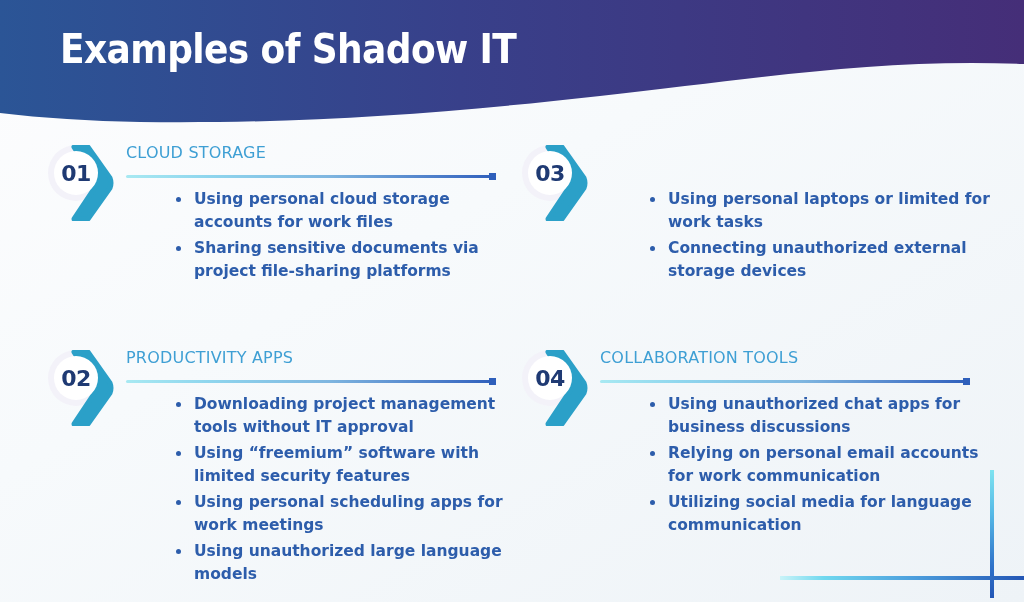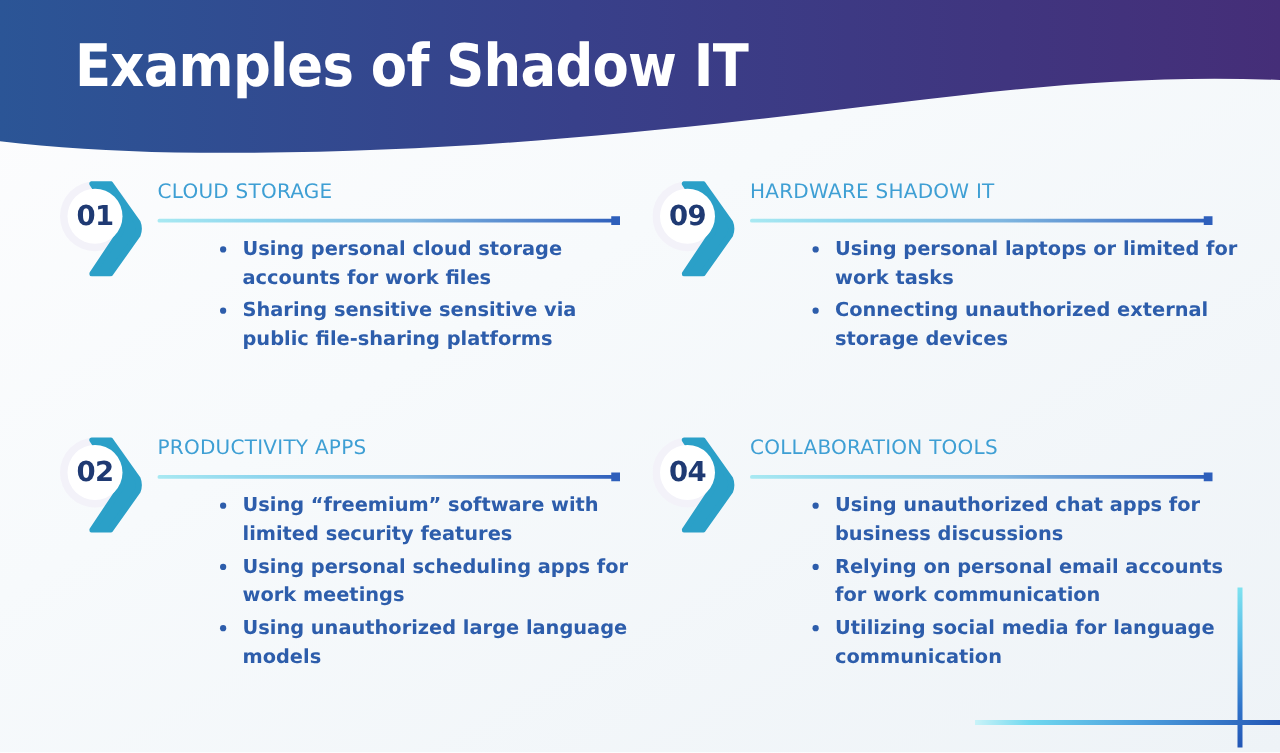--- a/index.html
+++ b/index.html
@@ -21,21 +21,21 @@
   .header-band {
     position:absolute;
     top:0; left:0;
     width:1024px; height:130px;
   }
   .header-band svg { display:block; width:1024px; height:130px; }
 
   .page-title {
     position:absolute;
     left:60px; top:26px;
-    font-size:47px;
+    font-size:40px;
     font-weight:bold;
     letter-spacing:-0.6px;
     color:#ffffff;
     font-family:"DejaVu Sans", sans-serif;
     font-stretch:condensed;
     white-space:nowrap;
   }
 
   
   .grid {
@@ -177,36 +177,32 @@
           <circle cx="28" cy="28" r="22" fill="#ffffff"></circle>
         </svg>
         <div class="badge-num">01</div>
       </div>
       <div class="item-head">
         <div class="item-title">CLOUD STORAGE</div>
         <div class="rule"></div>
       </div>
       <ul class="bullets">
         <li>Using personal cloud storage accounts for work files</li>
-        <li>Sharing sensitive sensitive via public file-sharing platforms</li>
+        <li>Sharing sensitive documents via project file-sharing platforms</li>
       </ul>
     </div>
 
     <div class="item wide">
       <div class="badge">
         <svg width="72" height="76" viewBox="0 0 72 76" aria-hidden="true">
           <circle cx="28" cy="28" r="28" fill="#f3f2f9"></circle>
           <path d="M26,2 L40,2 L62,33 Q64,38 62,43 L40,74 L26,74 L48,41 Q50,38 48,35 Z" fill="#2ba0c8" stroke="#2ba0c8" stroke-width="5" stroke-linejoin="round"></path>
           <circle cx="28" cy="28" r="22" fill="#ffffff"></circle>
         </svg>
-        <div class="badge-num">09</div>
-      </div>
-      <div class="item-head">
-        <div class="item-title">HARDWARE SHADOW IT</div>
-        <div class="rule"></div>
+        <div class="badge-num">03</div>
       </div>
       <ul class="bullets">
         <li>Using personal laptops or limited for work tasks</li>
         <li>Connecting unauthorized external storage devices</li>
       </ul>
     </div>
 
     <div class="item">
       <div class="badge">
         <svg width="72" height="76" viewBox="0 0 72 76" aria-hidden="true">
@@ -214,20 +210,21 @@
           <path d="M26,2 L40,2 L62,33 Q64,38 62,43 L40,74 L26,74 L48,41 Q50,38 48,35 Z" fill="#2ba0c8" stroke="#2ba0c8" stroke-width="5" stroke-linejoin="round"></path>
           <circle cx="28" cy="28" r="22" fill="#ffffff"></circle>
         </svg>
         <div class="badge-num">02</div>
       </div>
       <div class="item-head">
         <div class="item-title">PRODUCTIVITY APPS</div>
         <div class="rule"></div>
       </div>
       <ul class="bullets">
+        <li>Downloading project management tools without IT approval</li>
         <li>Using “freemium” software with limited security features</li>
         <li>Using personal scheduling apps for work meetings</li>
         <li>Using unauthorized large language models</li>
       </ul>
     </div>
 
     <div class="item wide">
       <div class="badge">
         <svg width="72" height="76" viewBox="0 0 72 76" aria-hidden="true">
           <circle cx="28" cy="28" r="28" fill="#f3f2f9"></circle>

